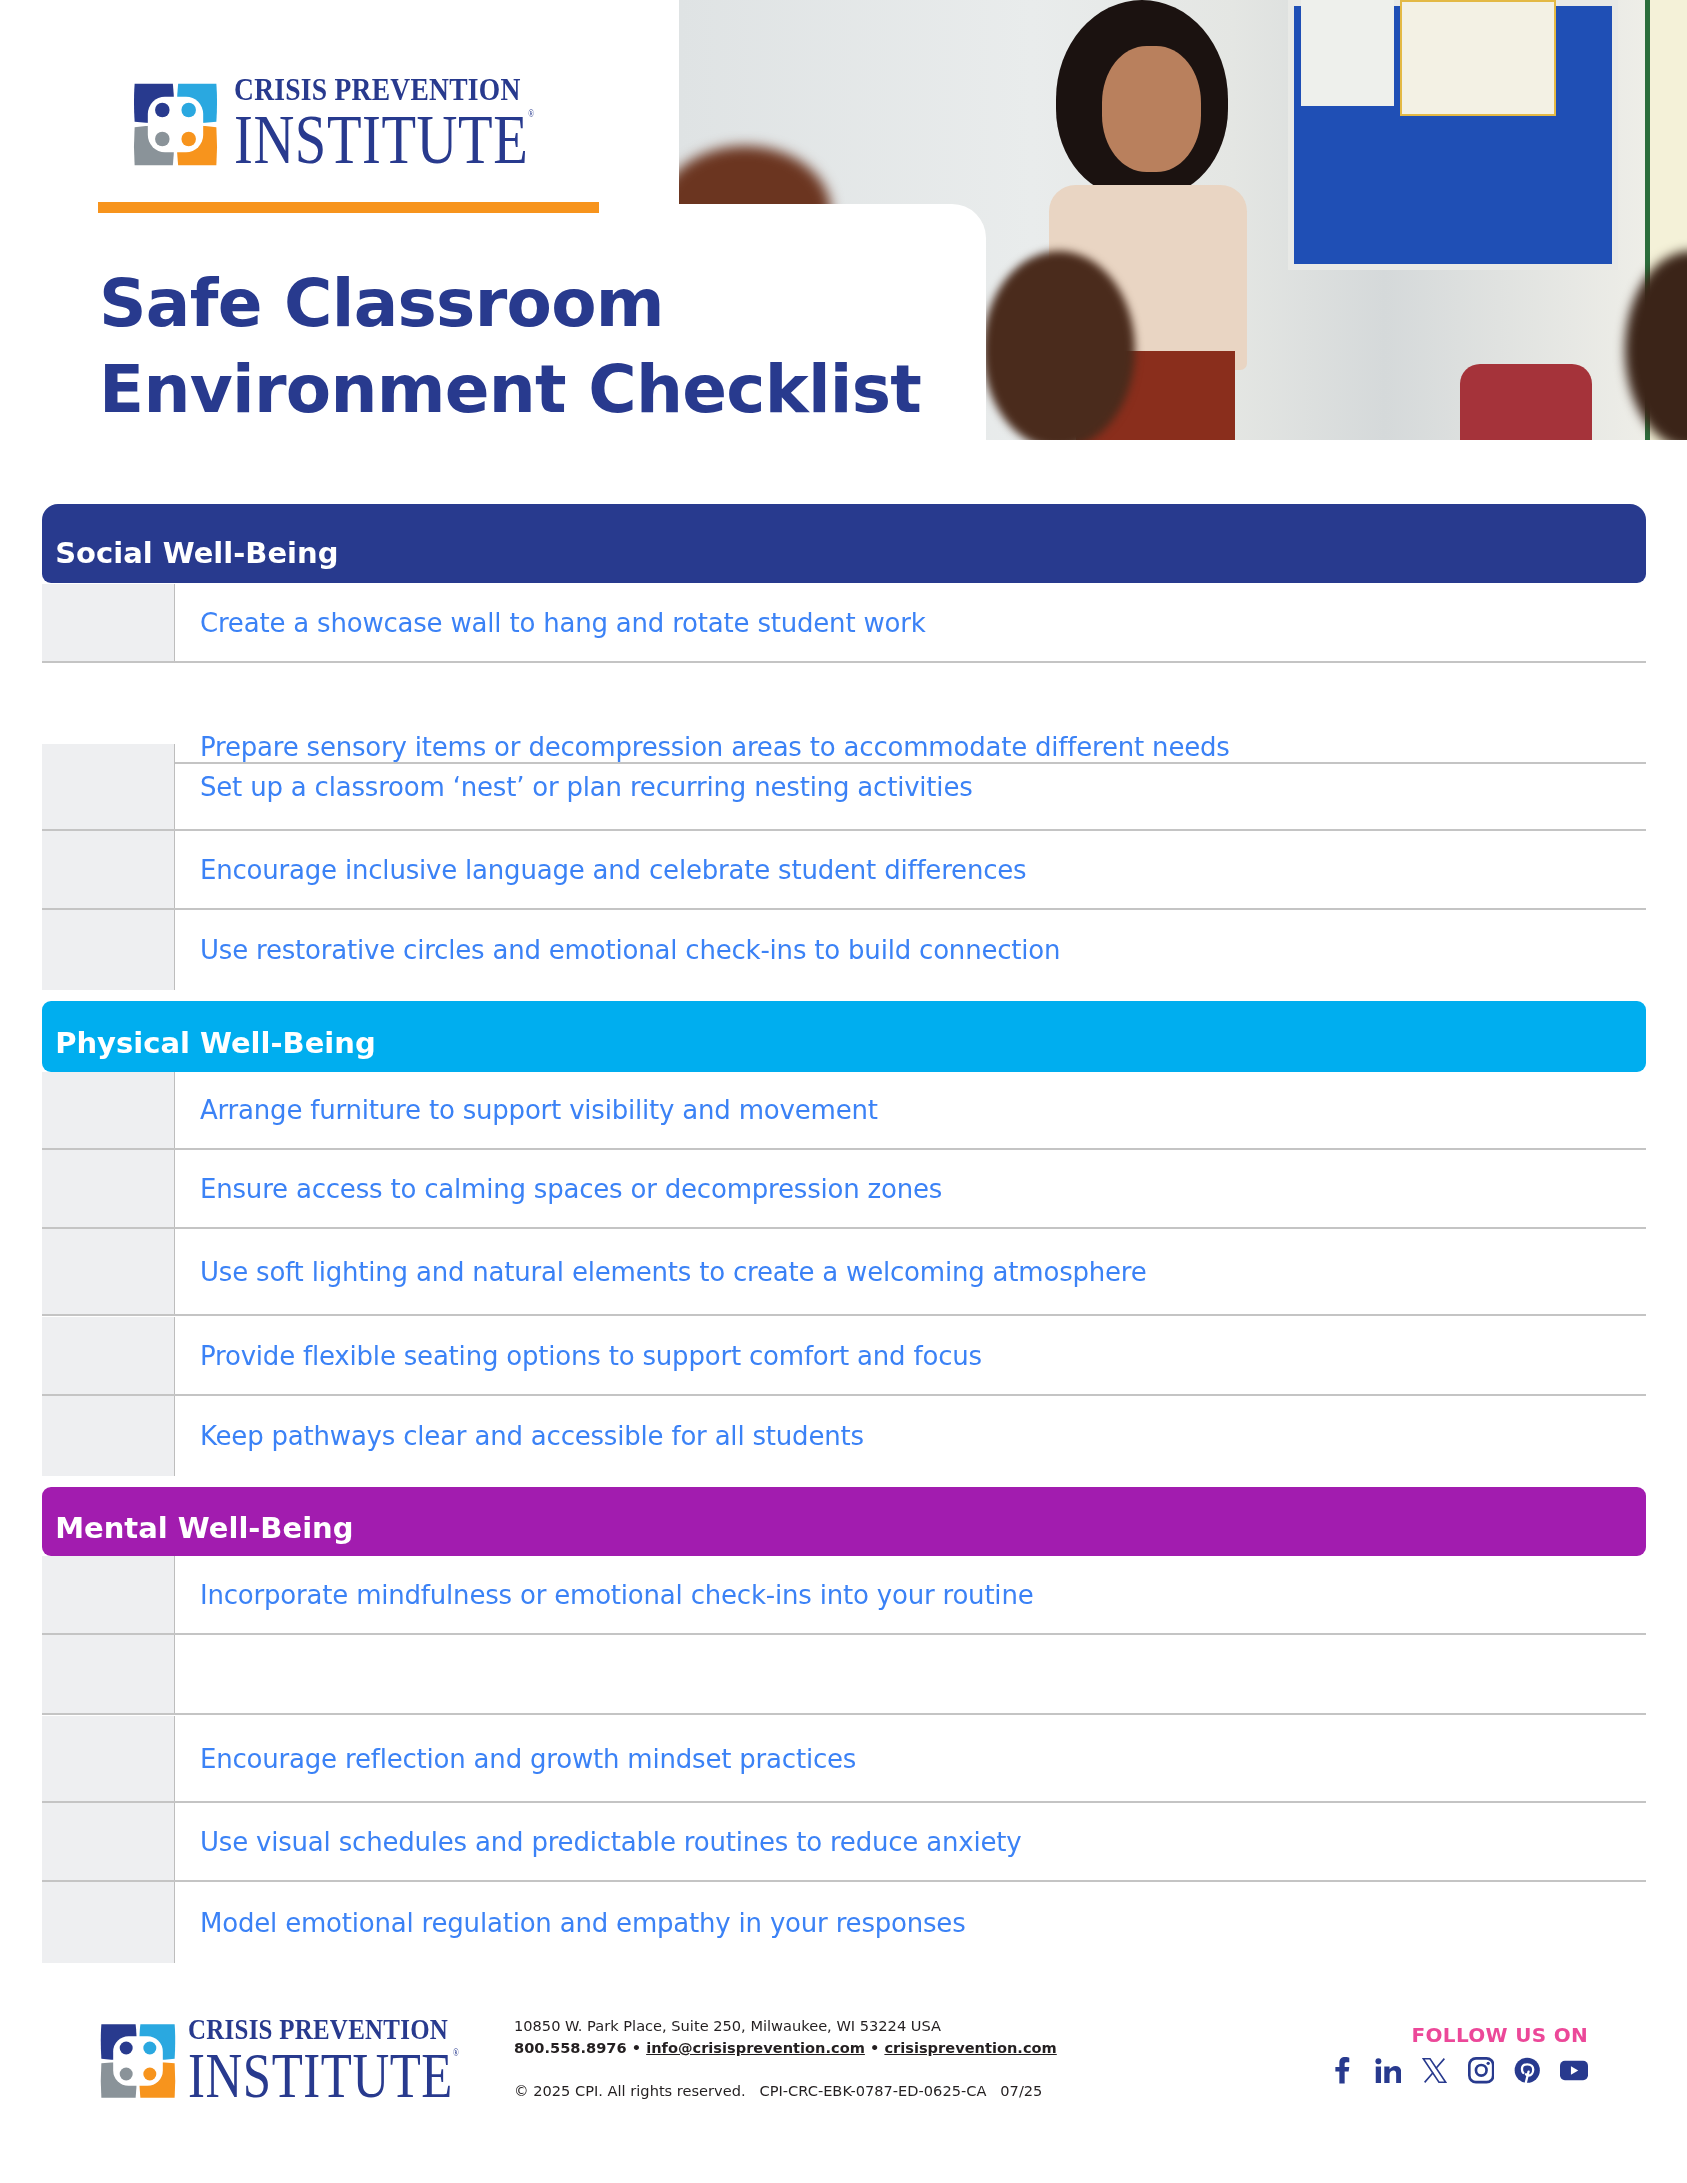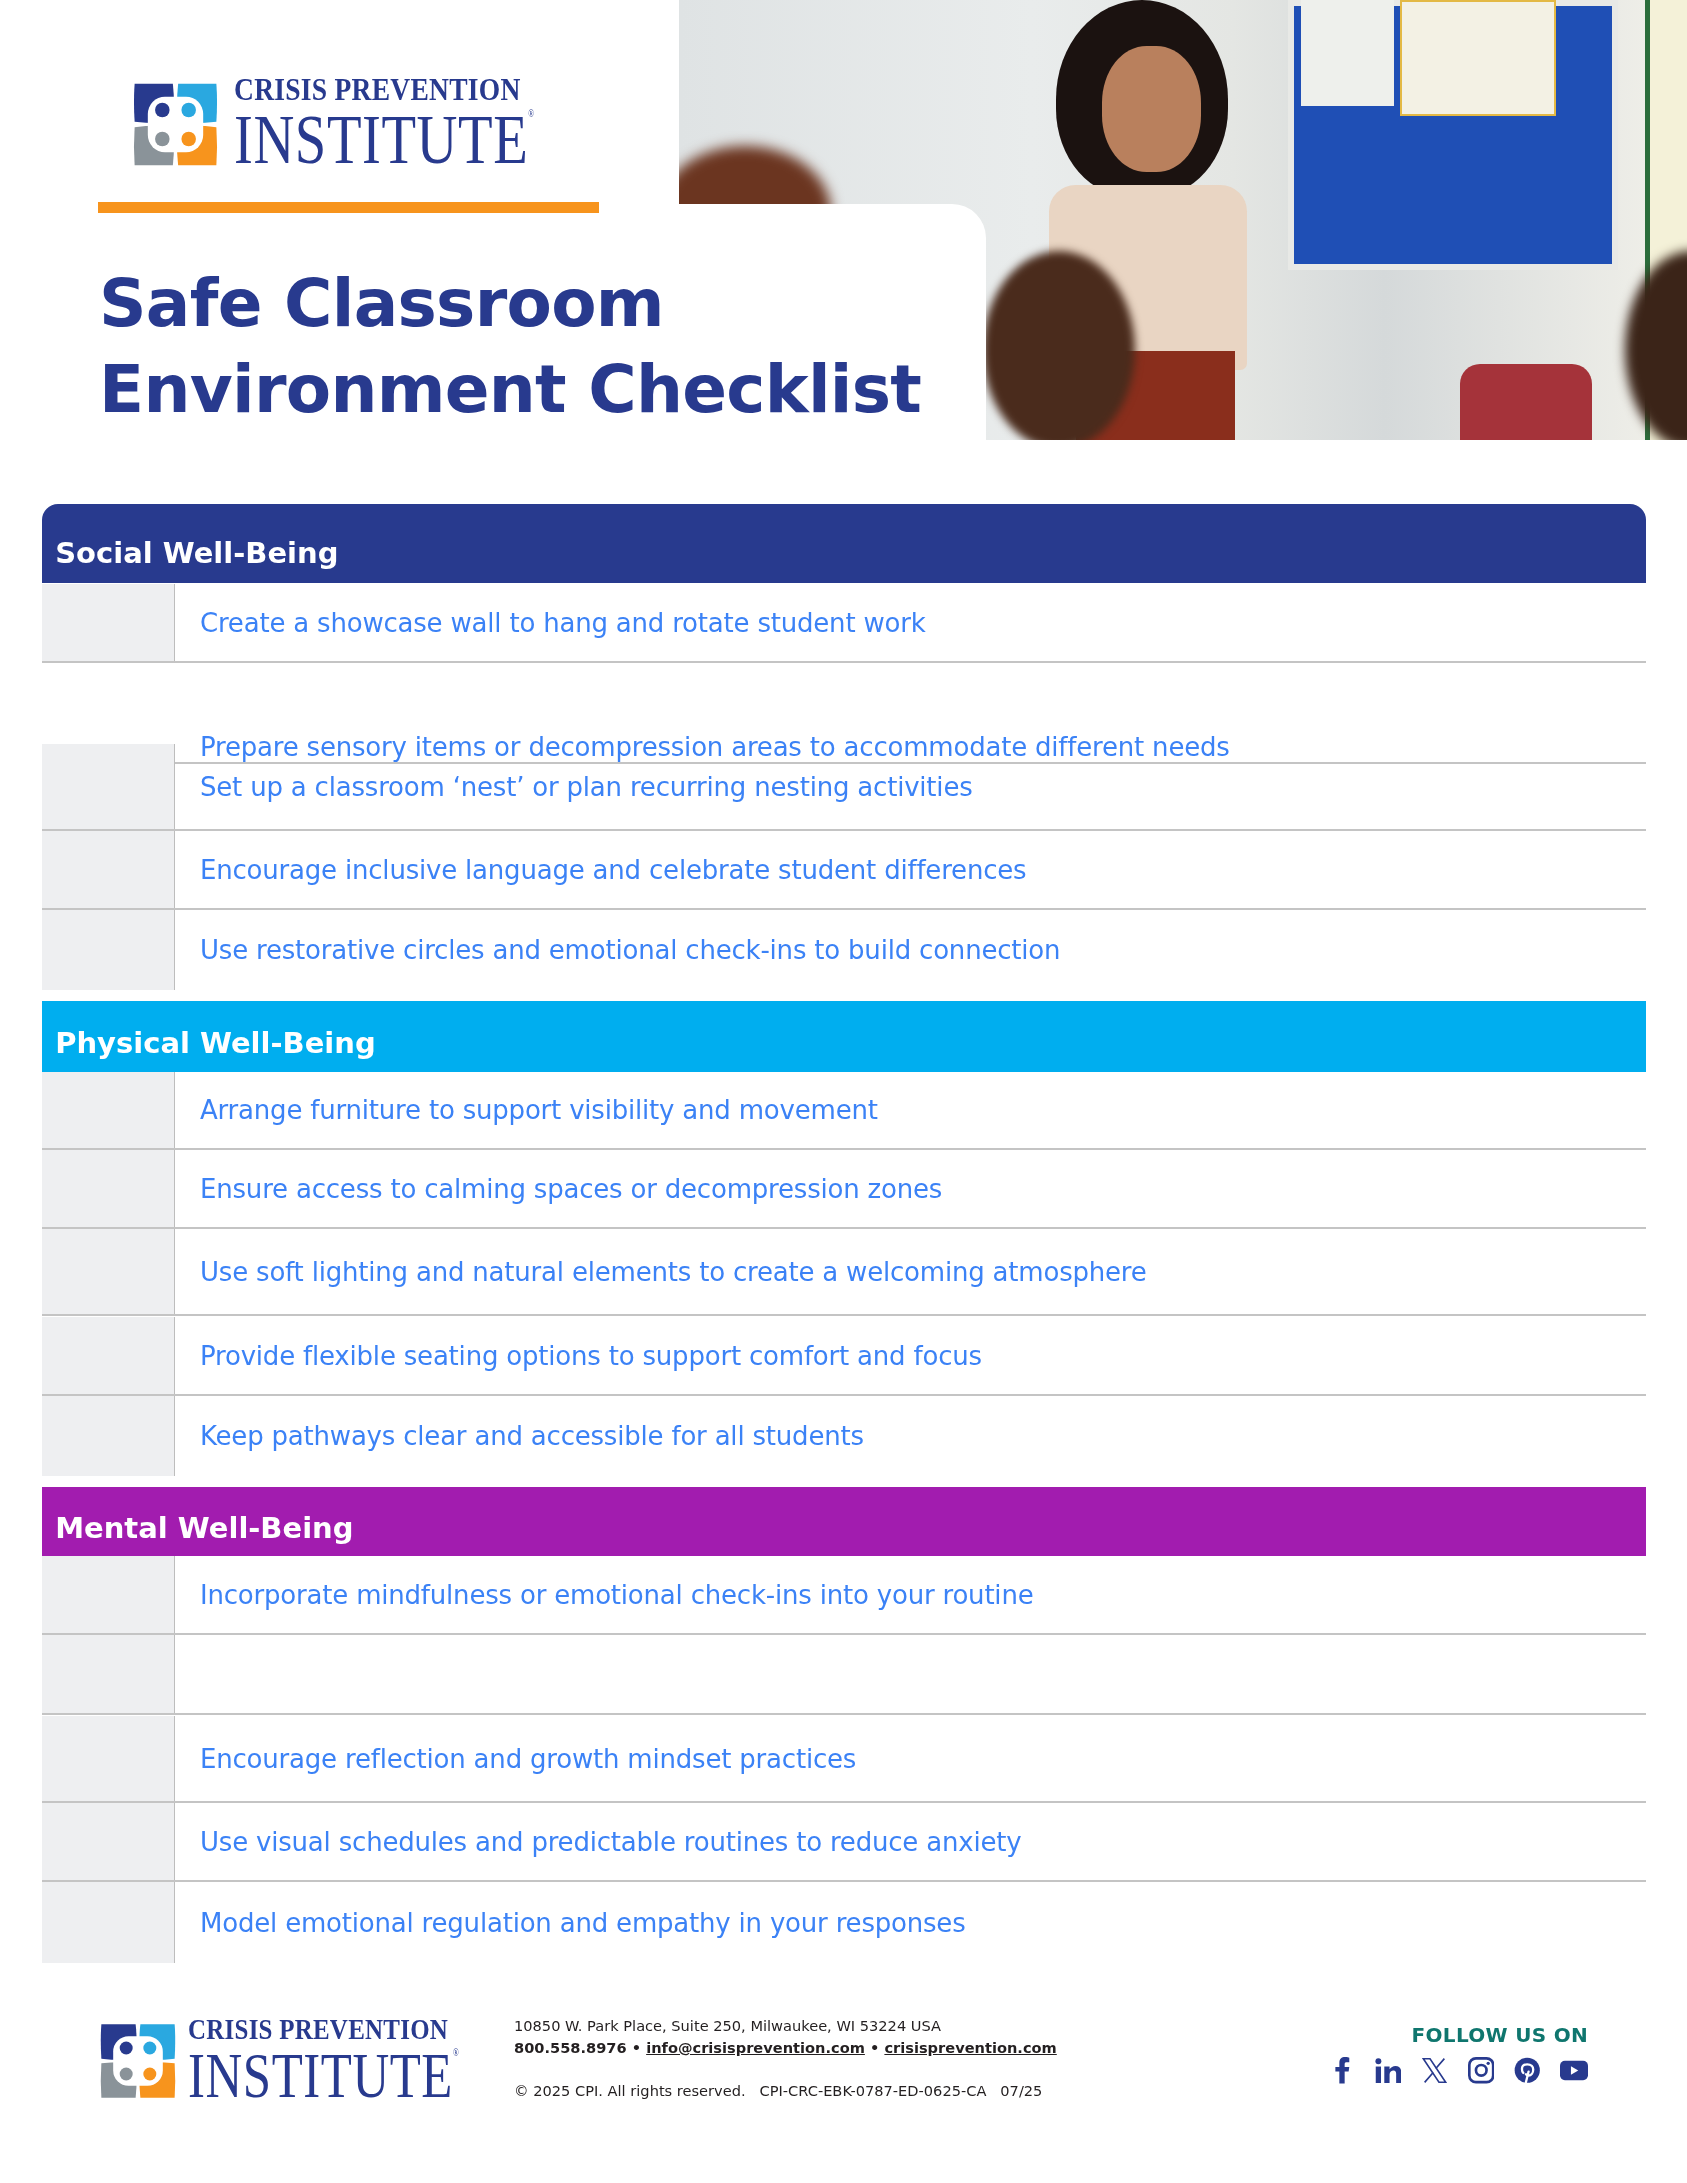--- a/index.html
+++ b/index.html
@@ -32,39 +32,39 @@
   .photo .person-shirt { position:absolute; left:370px; top:185px; width:198px; height:185px; border-radius:26.5px 26.5px 6.6px 6.6px; background:#e9d5c3; }
   .photo .person-skirt { position:absolute; left:397px; top:351px; width:159px; height:93px; background:#8a2e1c; }
   .photo .chair { position:absolute; left:781px; top:364px; width:132px; height:86px; border-radius:20px 20px 0 0; background:#a5333a; }
   .photo .blur-head { position:absolute; left:304px; top:251px; width:152px; height:198px; border-radius:50%; background:#4a2b1c; filter:blur(4px); }
   .photo .blur-head2 { position:absolute; left:-20px; top:146px; width:172px; height:132px; border-radius:50%; background:#6b3520; filter:blur(6.6px); }
   .photo .blur-head3 { position:absolute; left:946px; top:251px; width:132px; height:198px; border-radius:50%; background:#3b2418; filter:blur(5.3px); }
   .notch { position:absolute; left:679px; top:204px; width:307px; height:238px; background:#ffffff; border-top-right-radius:34px; }
 
   
   .section-header { position:absolute; left:42px; width:1604px; color:#ffffff; font-family:"DejaVu Sans", sans-serif;
-                    font-weight:bold; font-size:29px; box-sizing:border-box; padding-left:13.2px; display:flex; align-items:center; }
+                    font-weight:bold; font-size:29px; box-sizing:border-box; padding-left:13.2px; display:flex; align-items:center;border-radius:9px; }
   .section-header.first { border-top-left-radius:16px; border-top-right-radius:16px; }
   .section-header span { padding-top:20px; }
   .row { position:absolute; left:42px; width:1604px; display:flex; box-sizing:border-box; }
   .row .box { width:132px; background:#eeeff1; border-right:1.3px solid #bdbdbd; flex:none; }
   .row .text { flex:1; display:flex; align-items:center; padding-left:25px; font-family:"DejaVu Sans", sans-serif;
                font-size:26px; color:#3b82f6; letter-spacing:-0.2px; }
   .row.divider { border-bottom:2px solid #c4c4c4; }
 
   
   .footer-logo .mark { width:78px; height:78px; }
   .footer-logo .w1 { font-size:29px; }
   .footer-logo .w2 { font-size:62px; }
   .footer-info { position:absolute; left:514px; top:2015px; font-family:"DejaVu Sans", sans-serif; font-size:14.6px; color:#231f20; line-height:22px; }
   .footer-info .bold { font-weight:bold; }
   .footer-info a { color:#231f20; text-decoration:underline; }
   .footer-info .copy { margin-top:21px; }
   .follow { position:absolute; right:99px; top:2023px; text-align:right; }
-  .follow .label { font-family:"DejaVu Sans", sans-serif; font-weight:bold; font-size:20px; color:#0f766e; letter-spacing:0.3px; }
+  .follow .label { font-family:"DejaVu Sans", sans-serif; font-weight:bold; font-size:20px; color:#ec4899; letter-spacing:0.3px; }
   .follow .icons { display:flex; gap:18.5px; justify-content:flex-end; margin-top:9.3px; align-items:center; }
   .follow .icons span { display:inline-flex; width:28px; height:28px; align-items:center; justify-content:center; }
 </style>
 </head>
 <body>
 
 <div class="logo" style="left:132px; top:73px;">
   <div class="mark">
     <svg width="87" height="87" viewBox="0 0 132 132">
       <path d="M4 4 L62 4 Q66 40 60 62 Q40 66 4 62 Q2 30 4 4Z" fill="#283a8e"></path>

